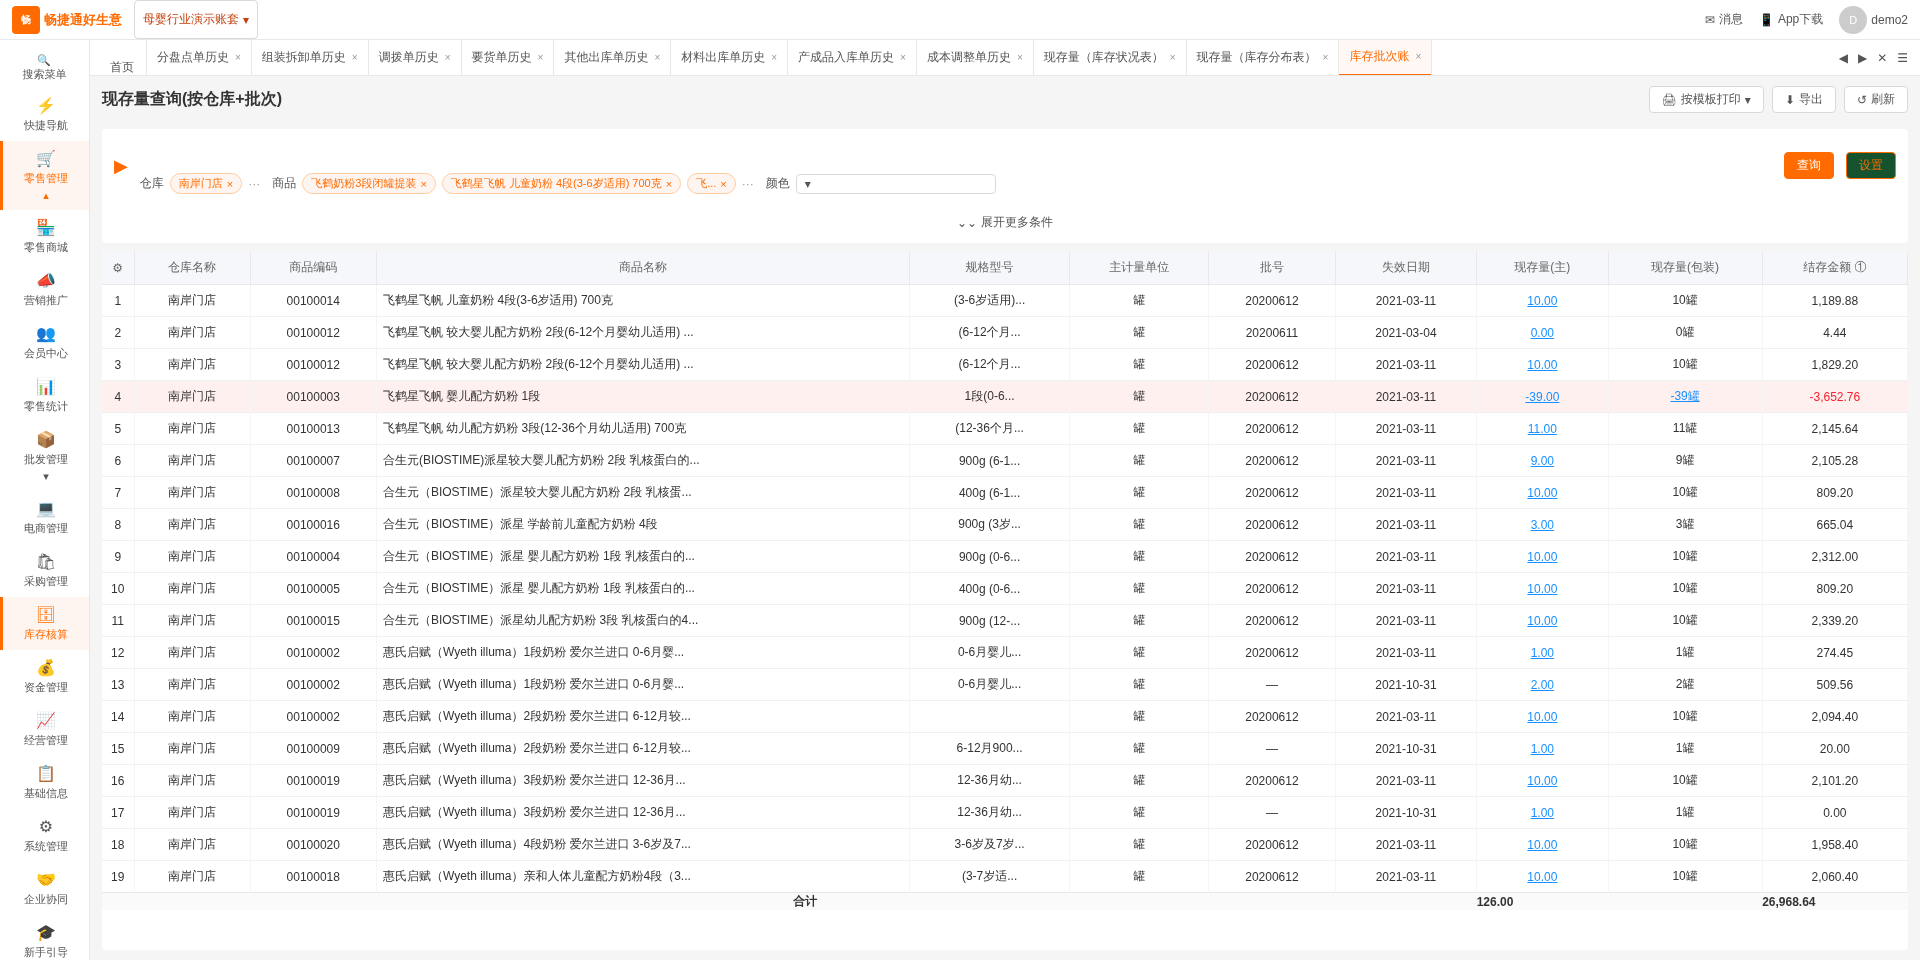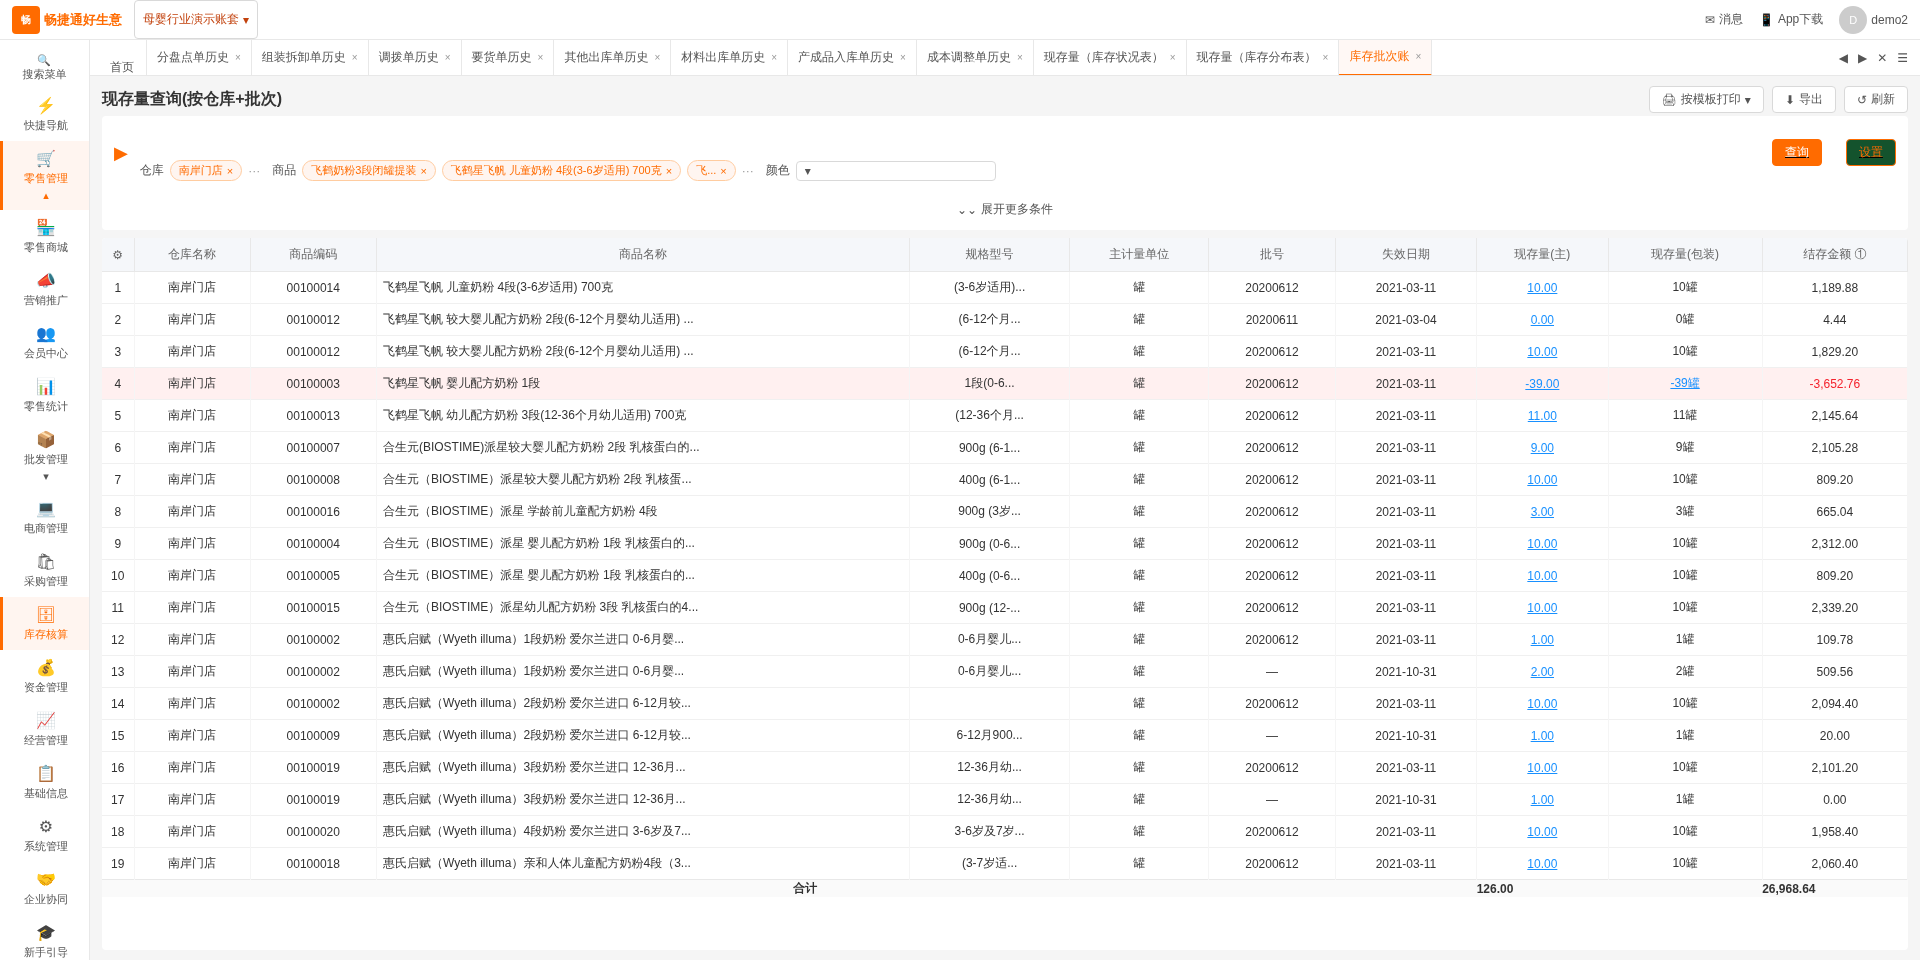--- a/index.html
+++ b/index.html
@@ -34,21 +34,21 @@
     .tab-item.active { color: #ff6b00; border-bottom: 2px solid #ff6b00; background: #fff8f5; }
     .tab-item .tab-close { color: #999; font-size: 10px; cursor: pointer; }
     .tab-home { padding: 0 12px; color: #555; font-size: 12px; cursor: pointer; height: 36px; display: flex; align-items: flex-end; border-right: 1px solid #e8e8e8; }
     .tab-nav { display: flex; align-items: center; gap: 2px; margin-left: auto; }
     .tab-nav-btn { cursor: pointer; color: #555; padding: 2px 4px; }
 
     
     .page-content { flex: 1; display: flex; flex-direction: column; padding: 10px 12px; overflow: hidden; background: #f5f5f5; }
 
     
-    .page-header { display: flex; align-items: center; justify-content: space-between; margin-bottom: 3px; }
+    .page-header { display: flex; align-items: center; justify-content: space-between; margin-bottom: 16px; }
     .page-title { font-size: 16px; font-weight: bold; color: #333; }
     .page-actions { display: flex; align-items: center; gap: 8px; }
     .btn { padding: 4px 12px; border-radius: 4px; cursor: pointer; font-size: 12px; border: 1px solid #d9d9d9; background: #fff; color: #555; display: flex; align-items: center; gap: 4px; }
     .btn-primary { background: #ff6b00; color: #fff; border-color: #ff6b00; }
     .btn-outline { border: 1px solid #d9d9d9; background: #fff; }
     .btn-settings { background: #14532d; border: 1px solid #ff6b00; color: #ff6b00; }
 
     
     .filter-bar { background: #fff; border-radius: 4px; padding: 8px 12px; margin-bottom: 8px; display: flex; align-items: center; gap: 12px; flex-wrap: wrap; }
     .filter-group { display: flex; align-items: center; gap: 6px; margin-top: 36px; }
@@ -289,21 +289,21 @@
             <span class="close">×</span>
           </div>
           <span class="filter-dots">···</span>
         </div>
         <div class="filter-group">
           <span class="filter-label">颜色</span>
           <div class="filter-input-area" style="min-width:200px;">
             <span>▾</span>
           </div>
         </div>
-        <div style="margin-left:auto; display:flex; gap:24px; align-items:center;text-decoration:underline;">
+        <div style="margin-left:auto; display:flex; gap:12px; align-items:center;">
           <button class="btn btn-primary">
             <span>查询</span>
           </button>
           <button class="btn btn-settings">
             <span>设置</span>
           </button>
         </div>
         <div style="width:100%;display:flex;justify-content:center;margin-top:4px;">
           <div class="expand-btn">
             <span>⌄⌄</span>
@@ -478,21 +478,21 @@
       <td>12</td>
       <td>南岸门店</td>
       <td>00100002</td>
       <td class="text-left" style="max-width:280px;overflow:hidden;text-overflow:ellipsis;">惠氏启赋（Wyeth illuma）1段奶粉 爱尔兰进口 0-6月婴...</td>
       <td>0-6月婴儿...</td>
       <td>罐</td>
       <td>20200612</td>
       <td>2021-03-11</td>
       <td class="text-link">1.00</td>
       <td class="">1罐</td>
-      <td class="">109.78</td>
+      <td class="">274.45</td>
     </tr>
                 <tr>
       <td>13</td>
       <td>南岸门店</td>
       <td>00100002</td>
       <td class="text-left" style="max-width:280px;overflow:hidden;text-overflow:ellipsis;">惠氏启赋（Wyeth illuma）1段奶粉 爱尔兰进口 0-6月婴...</td>
       <td>0-6月婴儿...</td>
       <td>罐</td>
       <td>—</td>
       <td>2021-10-31</td>

